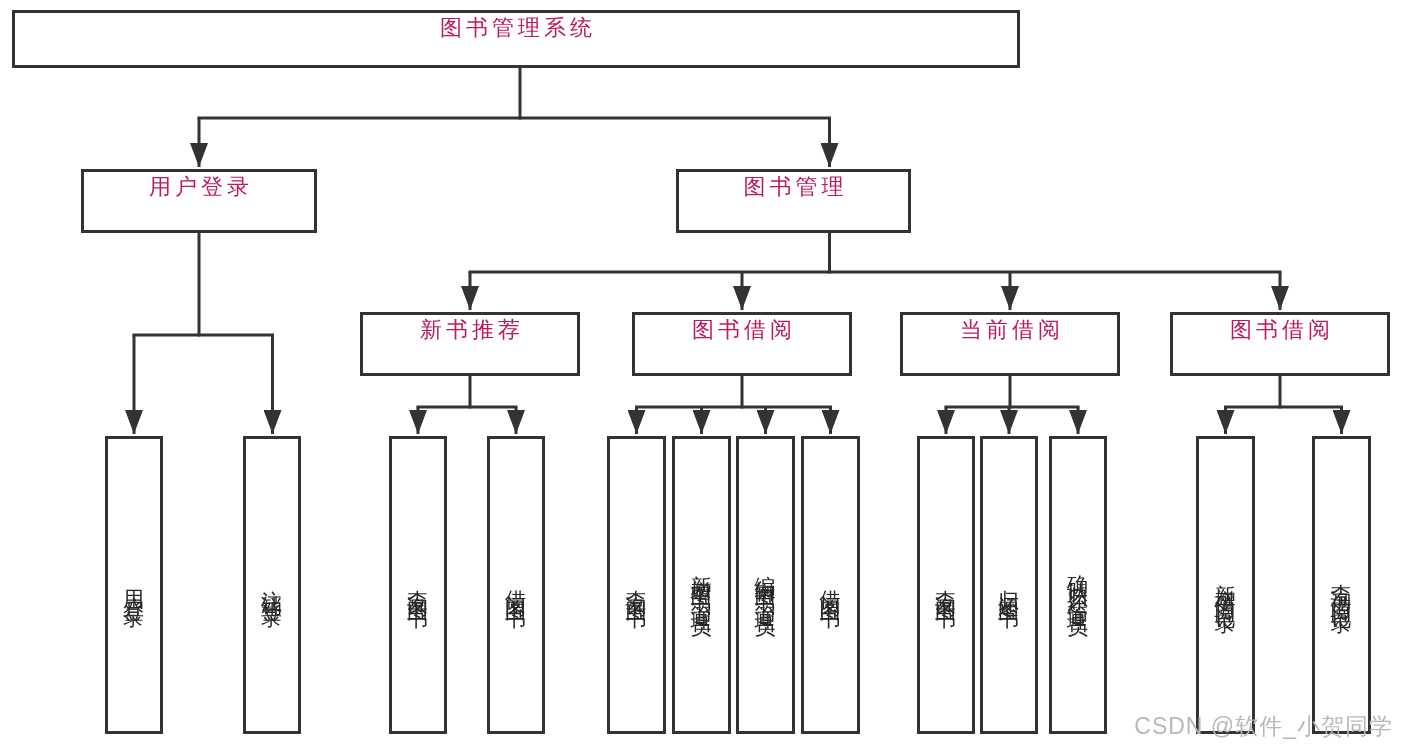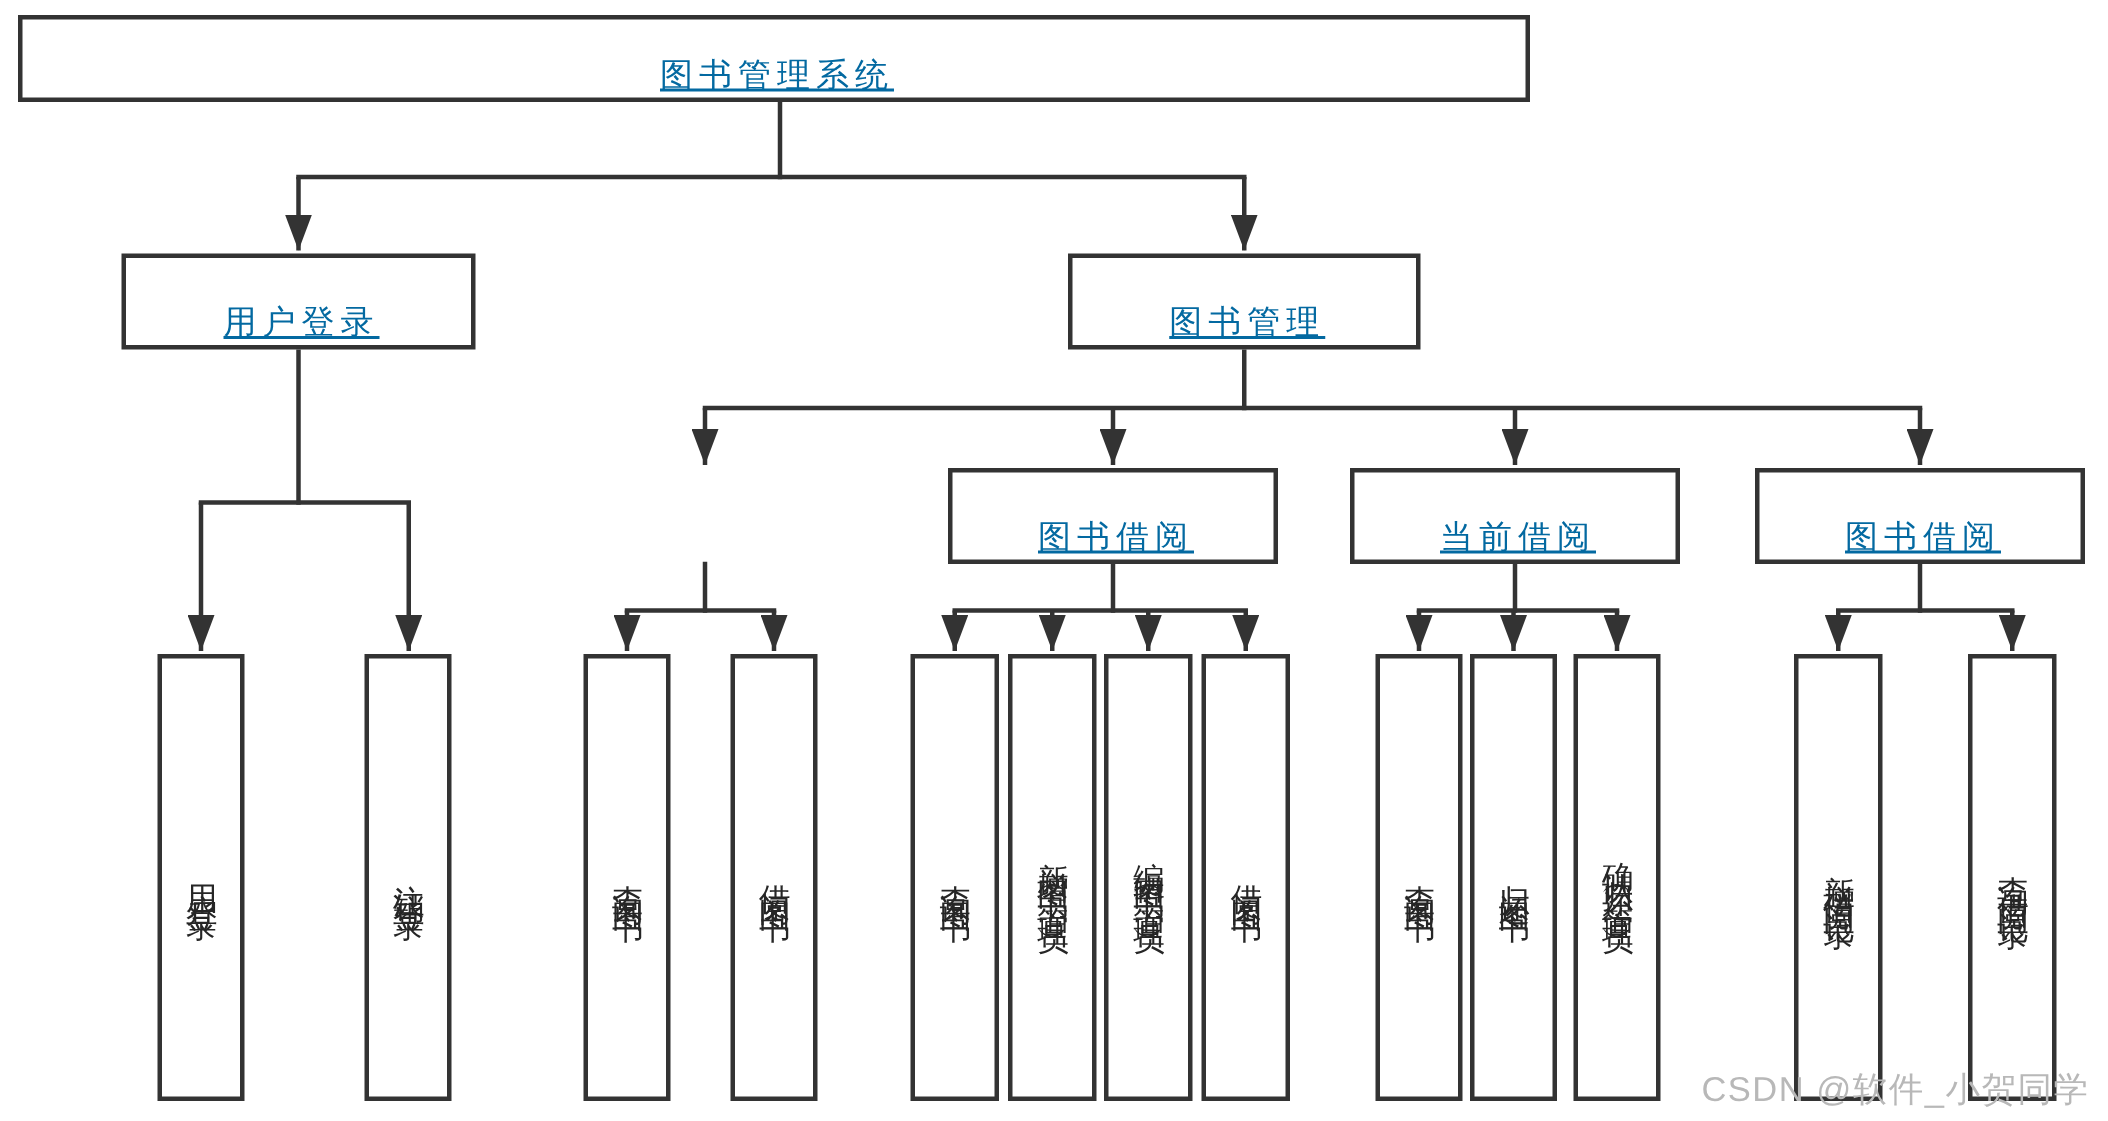--- a/index.html
+++ b/index.html
@@ -11,27 +11,26 @@
     overflow: hidden;
     font-family: "Liberation Sans", "DejaVu Sans", sans-serif;
   }
   #wires { position: absolute; left: 0; top: 0; width: 1405px; height: 747px; }
   .hbox {
     position: absolute;
     box-sizing: border-box;
     background: #ffffff;
     border: 3px solid #333333;
     display: flex;
-    align-items: flex-end;
+    align-items: flex-start;
     justify-content: center;
-    color: #0369a1;
+    color: #be185d;
     font-size: 22px;
     letter-spacing: 4px;
     white-space: nowrap;
-    text-decoration: underline;
   }
   .vbox {
     position: absolute;
     box-sizing: border-box;
     background: #ffffff;
     border: 3px solid #333333;
     display: flex;
     align-items: center;
     justify-content: center;
     color: #262626;
@@ -119,24 +118,27 @@
     </g>
   </svg>
 
   <div class="hbox" style="left:12px;top:10px;width:1008px;height:58px">
     <span class="htext">图书管理系统</span>
   </div>
 
   <div class="hbox" style="left:81px;top:169px;width:236px;height:64px">
     <span class="htext">用户登录</span>
   </div>
-  <div class="hbox" style="left:712px;top:169px;width:235px;height:64px">
+  <div class="hbox" style="left:676px;top:169px;width:235px;height:64px">
     <span class="htext">图书管理</span>
   </div>
 
+  <div class="hbox" style="left:360px;top:312px;width:220px;height:64px">
+    <span class="htext">新书推荐</span>
+  </div>
   <div class="hbox" style="left:632px;top:312px;width:220px;height:64px">
     <span class="htext">图书借阅</span>
   </div>
   <div class="hbox" style="left:900px;top:312px;width:220px;height:64px">
     <span class="htext">当前借阅</span>
   </div>
   <div class="hbox" style="left:1170px;top:312px;width:220px;height:64px">
     <span class="htext">图书借阅</span>
   </div>
 

